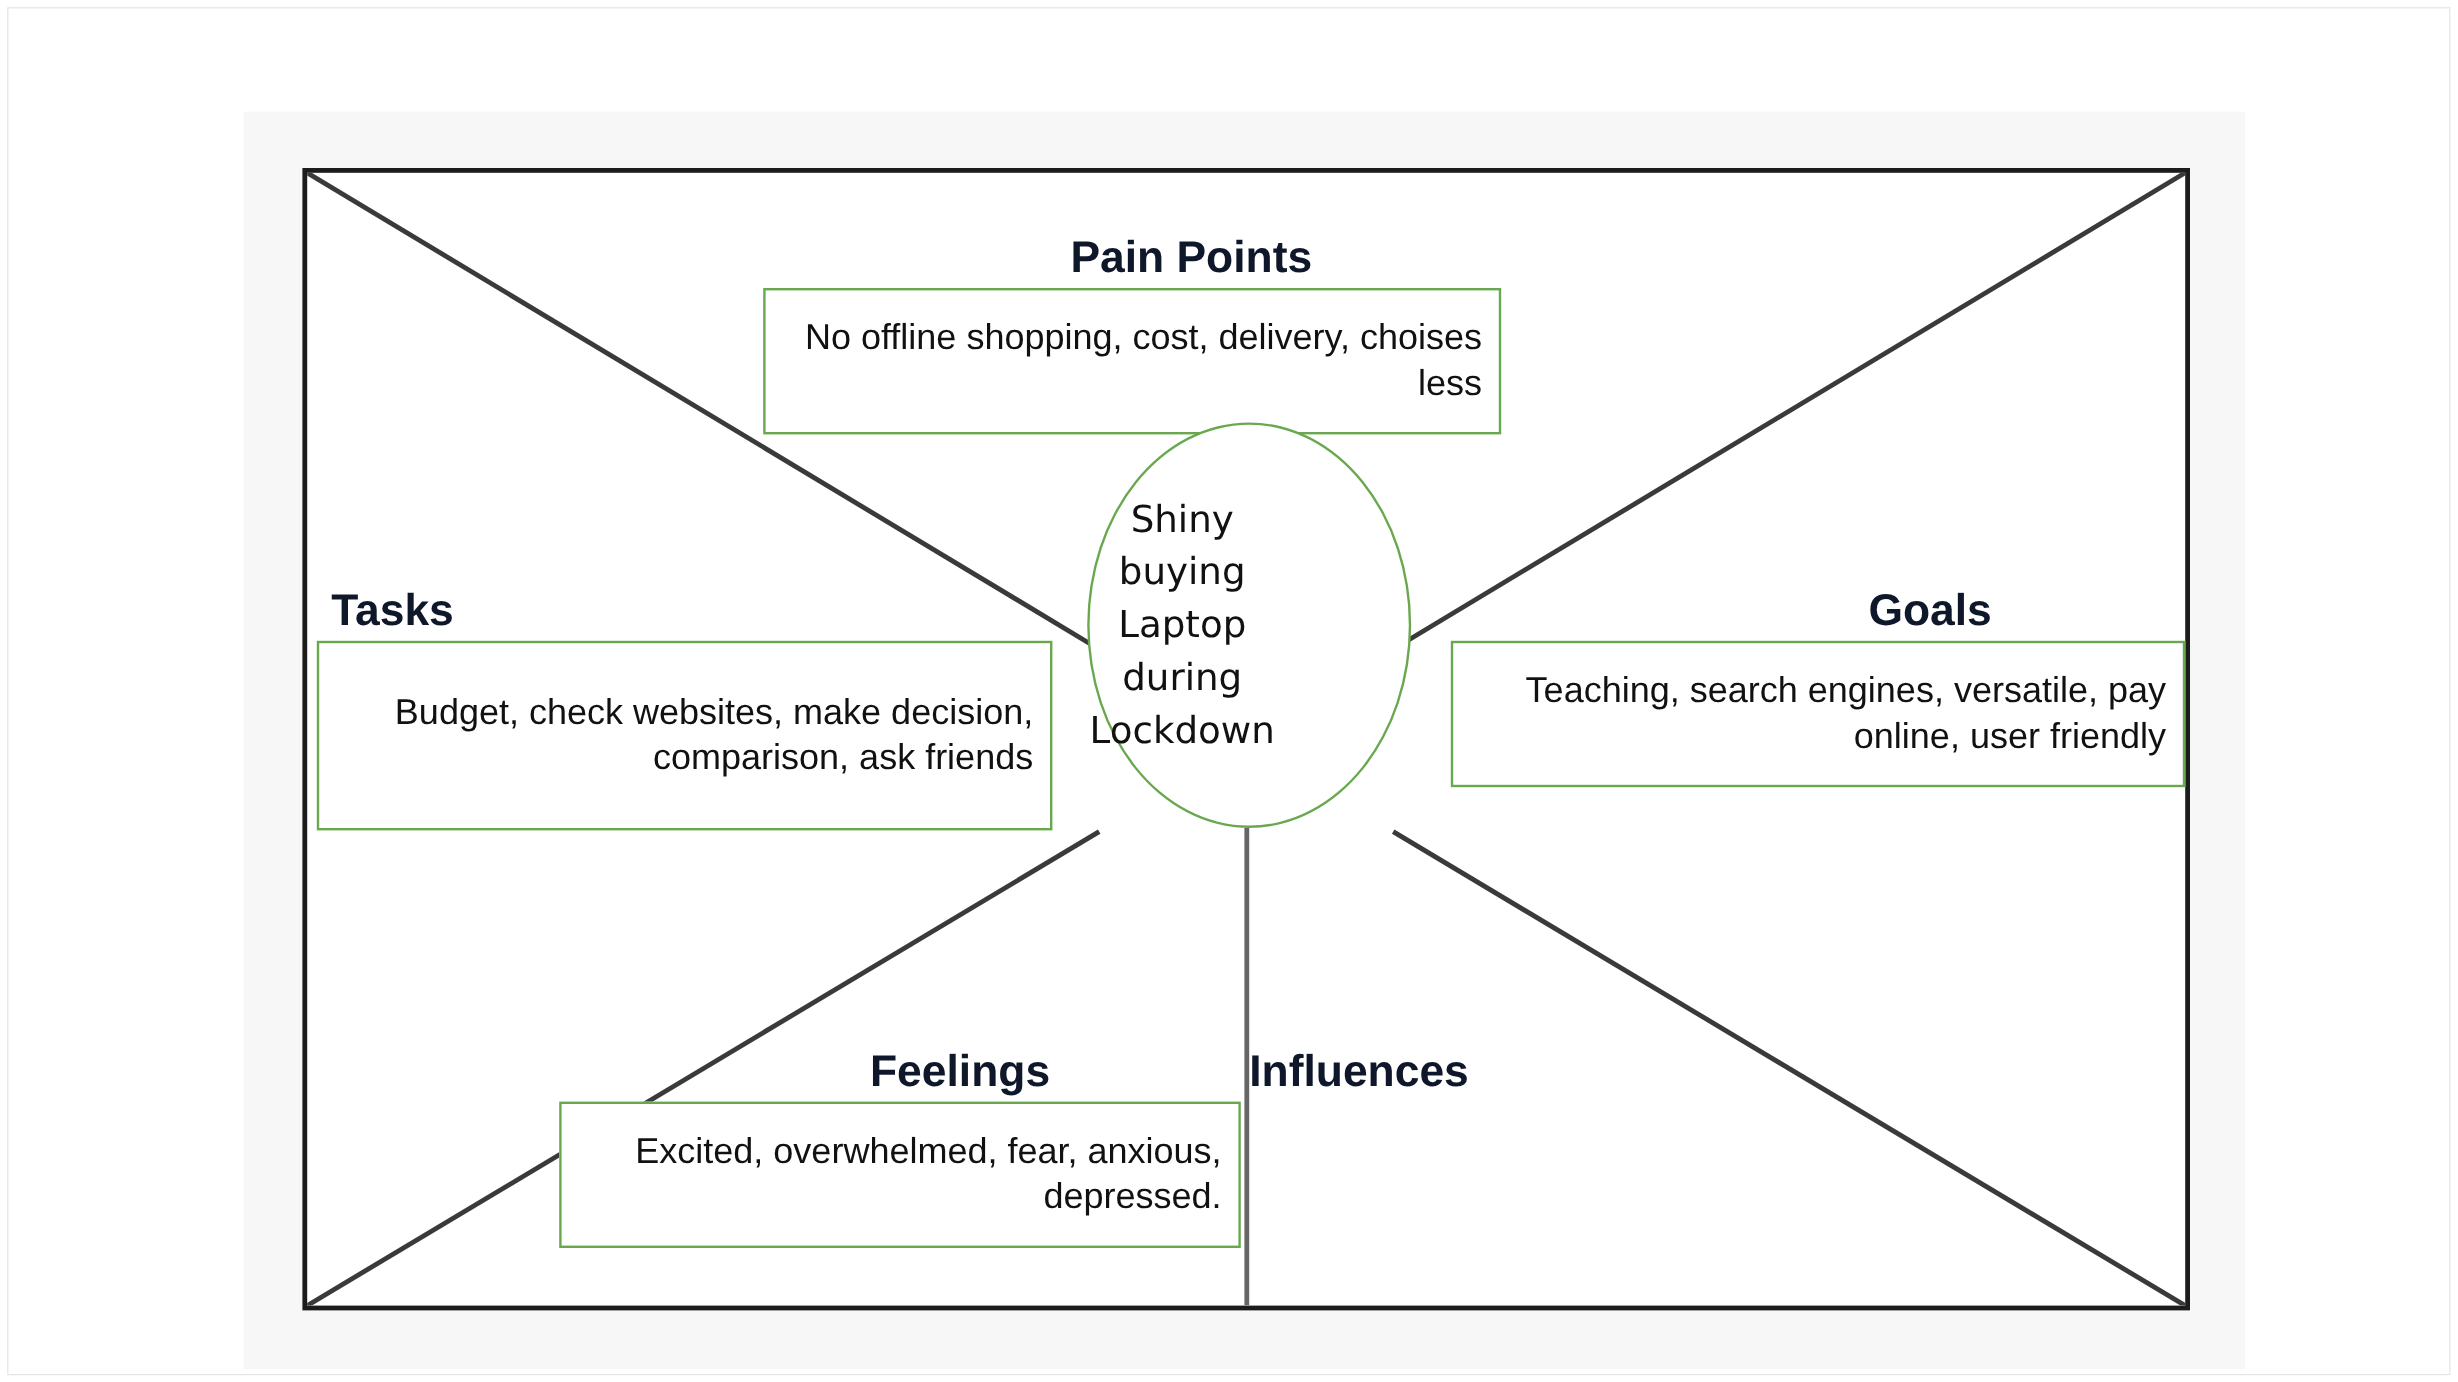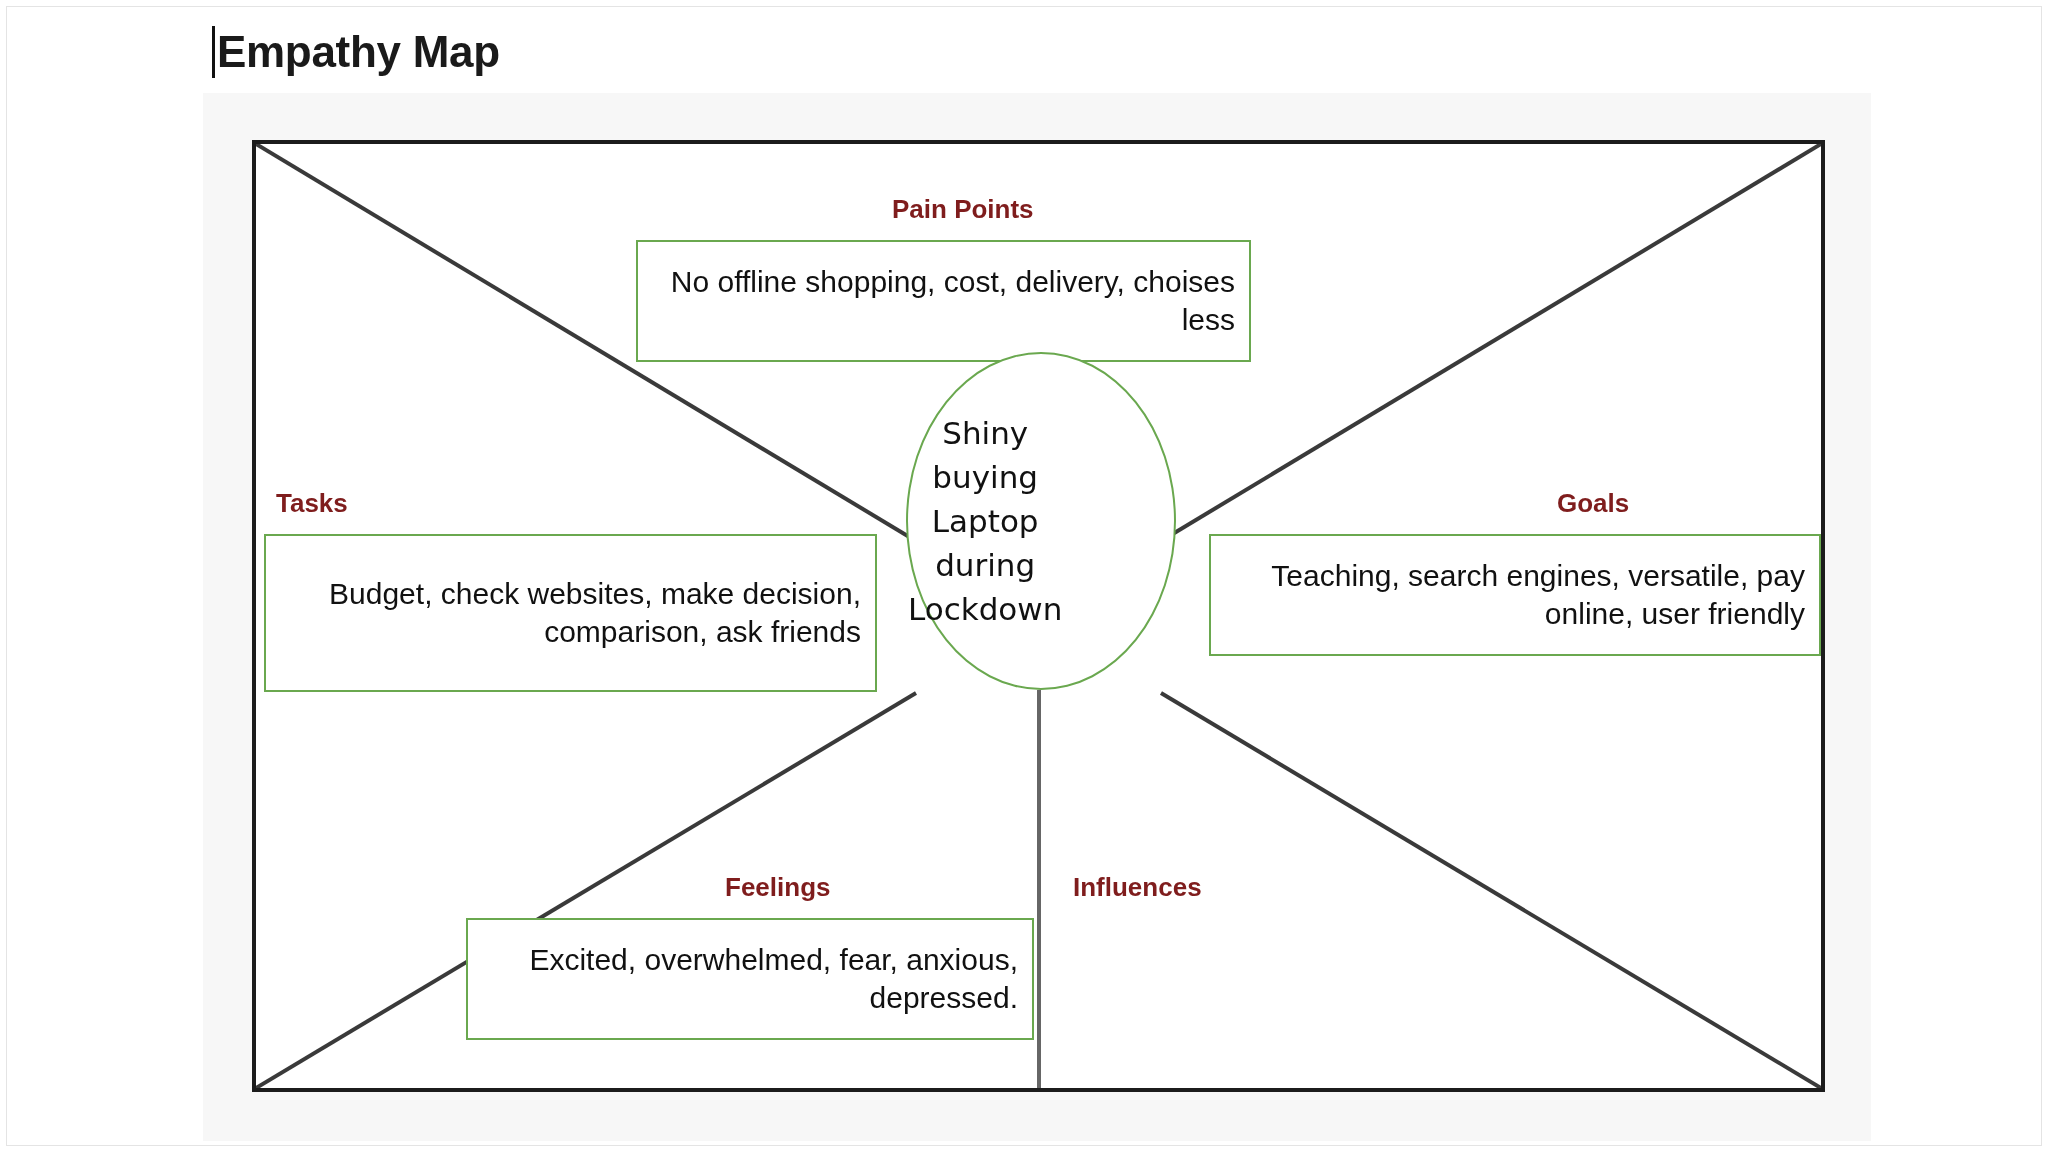--- a/index.html
+++ b/index.html
@@ -88,22 +88,22 @@
     width: 100%;
     height: 100%;
     display: block;
   }
 
   
   .section-label {
     position: absolute;
     font-family: "Liberation Sans", sans-serif;
     font-weight: bold;
-    font-size: 26px;
-    color: #7f1d1d;
+    font-size: 37px;
+    color: #0f172a;
     white-space: nowrap;
     line-height: 1;
   }
 
   
   .content-box {
     position: absolute;
     border: 2px solid #6aa84f;
     background: #ffffff;
     box-sizing: border-box;
@@ -124,21 +124,21 @@
 
   #label-tasks  { left: 20px;   top: 346px; }
   #box-tasks    { left: 8px;    top: 390px; width: 613px; height: 158px; }
 
   #label-goals  { left: 1301px; top: 346px; }
   #box-goals    { left: 953px;  top: 390px; width: 612px; height: 122px; }
 
   #label-feel   { left: 469px;  top: 730px; }
   #box-feel     { left: 210px;  top: 774px; width: 568px; height: 122px; }
 
-  #label-infl   { left: 817px;  top: 730px; }
+  #label-infl   { left: 785px;  top: 730px; }
   #box-infl     { left: 785px;  top: 774px; width: 569px; height: 122px; }
 
   
   #center-ellipse {
     position: absolute;
     left: 650px;
     top: 208px;
     width: 270px;
     height: 338px;
     border: 2px solid #6aa84f;
@@ -154,24 +154,20 @@
     color: #111111;
     line-height: 1.42;
   }
   #center-ellipse-text { display: block; }
 </style>
 </head>
 <body>
 
 <div id="slide-canvas">
 
-  <div id="title-row">
-    <div id="text-caret"></div>
-    <div id="page-title">Empathy Map</div>
-  </div>
 
   <div id="content-plate"></div>
 
   <div id="diagram-frame">
 
     <svg id="diagram-svg" viewBox="0 0 1565 944" preserveAspectRatio="none">
 
       <line x1="0" y1="0" x2="660" y2="397" stroke="#3a3a3a" stroke-width="4"></line>
 
       <line x1="1565" y1="0" x2="905" y2="397" stroke="#3a3a3a" stroke-width="4"></line>

